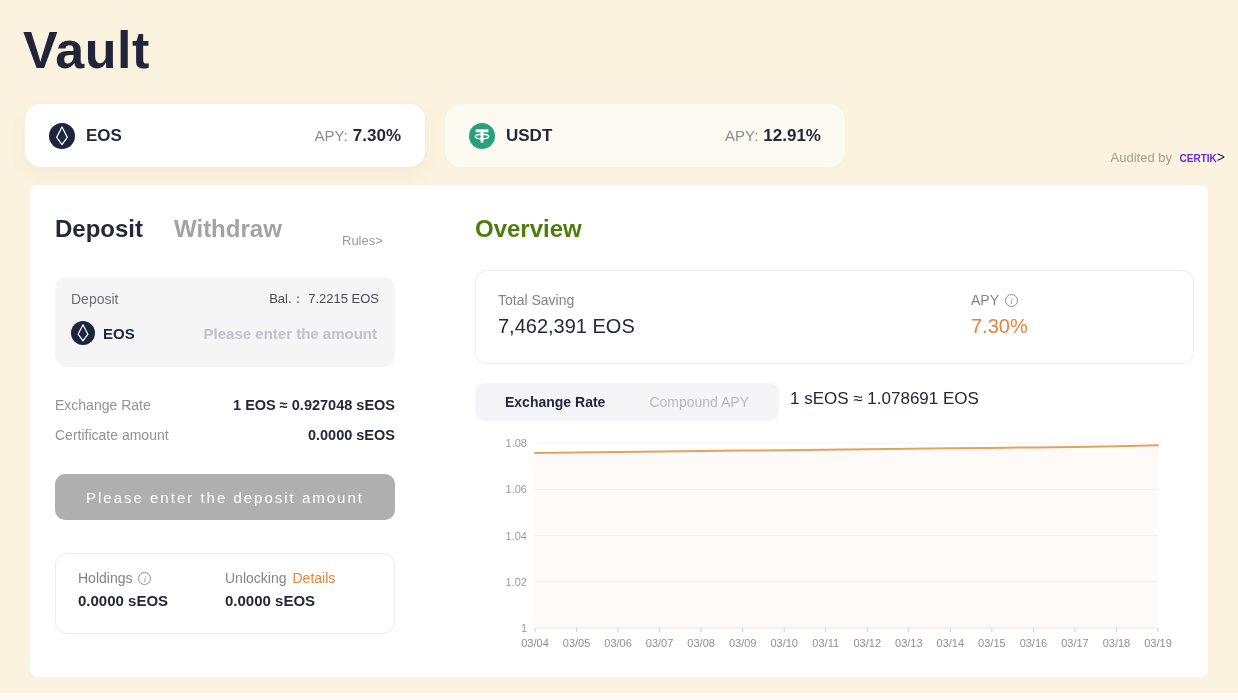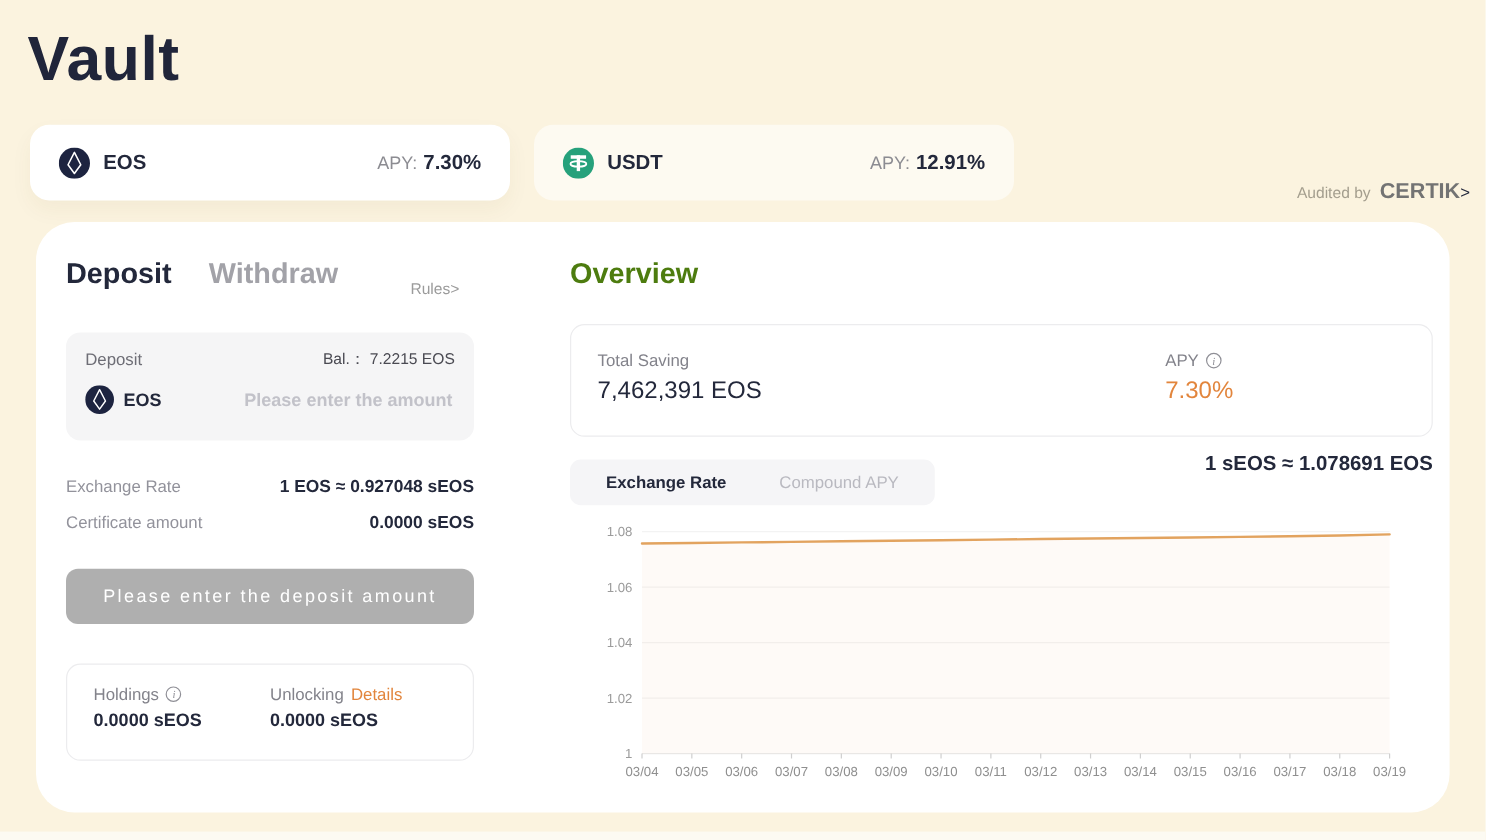--- a/index.html
+++ b/index.html
@@ -16,24 +16,24 @@
   .pool-card{position:absolute;top:104px;width:400px;height:63px;border-radius:16px;
     display:flex;align-items:center;padding:0 24px;box-sizing:border-box}
   .pool-eos{left:25px;background:#FFFFFF;box-shadow:0 8px 18px rgba(90,70,20,.05)}
   .pool-usdt{left:445px;background:rgba(255,255,255,.55)}
   .coin{width:26px;height:26px;margin-right:11px;flex:none;display:block}
   .pool-symbol{font-size:17px;font-weight:700;color:#23283B}
   .pool-apy{margin-left:auto;font-size:15px;color:#8C8C92;display:flex;align-items:baseline}
   .pool-apy b{font-size:17px;color:#23283B;margin-left:5px;font-weight:700}
   
   .audit{position:absolute;top:149px;right:13px;font-size:13px;color:#A49E8E}
-  .audit b{color:#737373;font-size:18px;margin-left:4px}
+  .audit b{color:#6d28d9;font-size:10px;margin-left:4px}
   .audit .chev{color:#23283B;font-size:14px}
   
-  .panel{position:absolute;left:30px;top:185px;width:1178px;height:492px;background:#fff;border-radius:32px}
+  .panel{position:absolute;left:30px;top:185px;width:1178px;height:492px;background:#fff;border-radius:8px}
   
   .main-tabs{position:absolute;left:25px;top:30px;display:flex;gap:31px;align-items:baseline}
   .main-tab{font-size:24px;font-weight:700;color:#A2A2A8;cursor:pointer}
   .main-tab.active{color:#23283B}
   .rules-link{position:absolute;left:312px;top:48px;font-size:13px;color:#9B9B9B;cursor:pointer}
   .deposit-box{position:absolute;left:25px;top:92px;width:340px;height:90px;background:#F5F5F6;
     border-radius:12px;box-sizing:border-box;padding:13px 16px}
   .box-row1{display:flex;justify-content:space-between;align-items:center}
   .box-label{font-size:14px;color:#6E6E76}
   .box-bal{font-size:13px;color:#4A4A52}
@@ -63,22 +63,22 @@
   .summary-card{position:absolute;left:445px;top:85px;width:719px;height:94px;border:1px solid #ECECEE;
     border-radius:12px;box-sizing:border-box;padding:21px 22px;display:flex;background:#fff}
   .sum-col1{width:473px}
   .sum-label{font-size:14px;color:#83838B;display:flex;gap:6px;align-items:center}
   .sum-value{font-size:20px;font-weight:400;color:#23283B;margin-top:7px}
   .sum-value.orange{color:#E2853C}
   .chart-tabs{position:absolute;left:445px;top:198px;height:38px;background:#F5F5F7;border-radius:9px;
     display:flex;align-items:center;padding:0 8px}
   .chart-tab{padding:0 22px;font-size:14px;color:#B9B9C0;cursor:pointer}
   .chart-tab.active{font-weight:700;color:#23283B}
-  .current-rate{position:absolute;left:760px;top:192px;width:404px;text-align:right;
-    font-size:17px;font-weight:700;color:#23283B}
+  .current-rate{position:absolute;left:760px;top:204px;width:404px;
+    font-size:17px;font-weight:400;color:#23283B}
   #rate-chart{position:absolute;left:445px;top:243px}
   
   .footer-strip{position:absolute;left:0;bottom:0;width:100%;height:7px;background:#FCFAF2}
 </style>
 </head>
 <body>
 
 <div class="header">
   <div class="page-title">Vault</div>
 </div>

